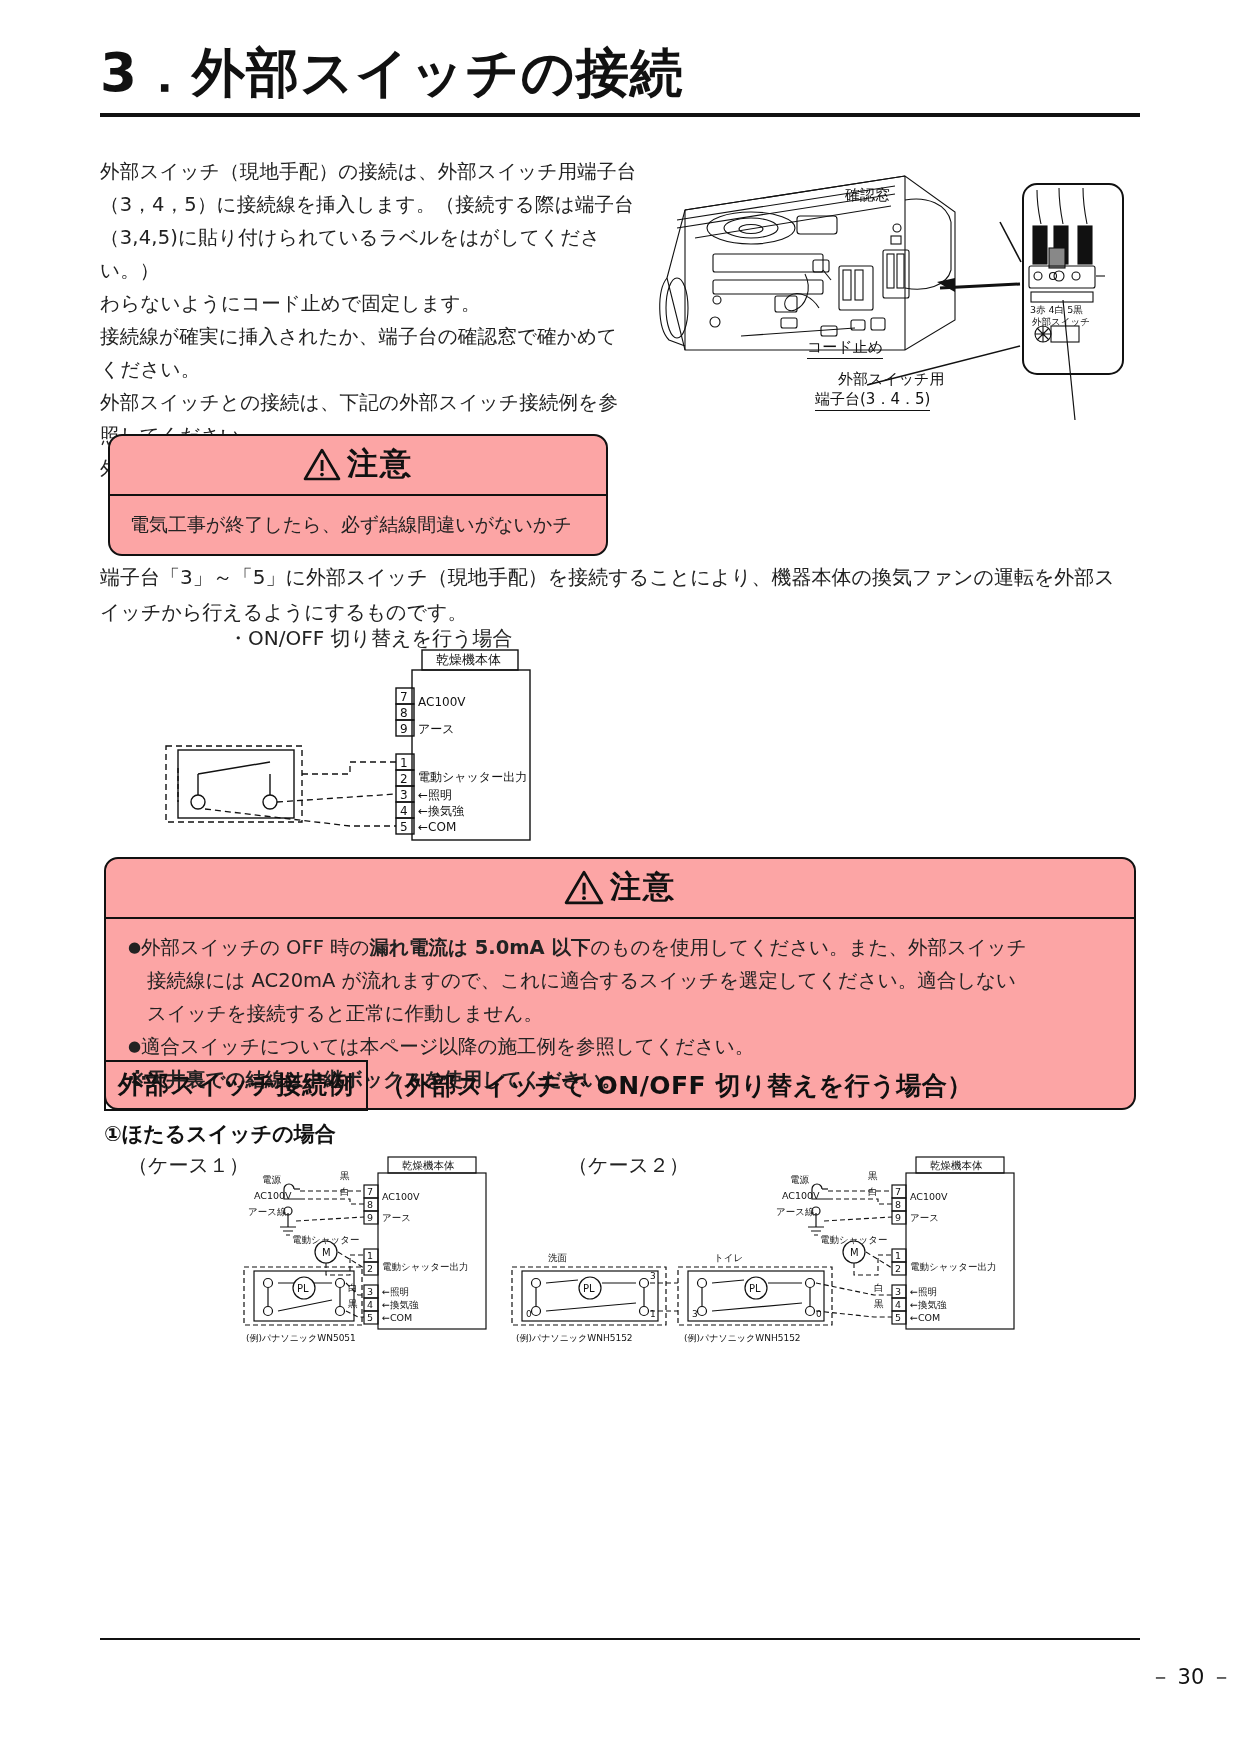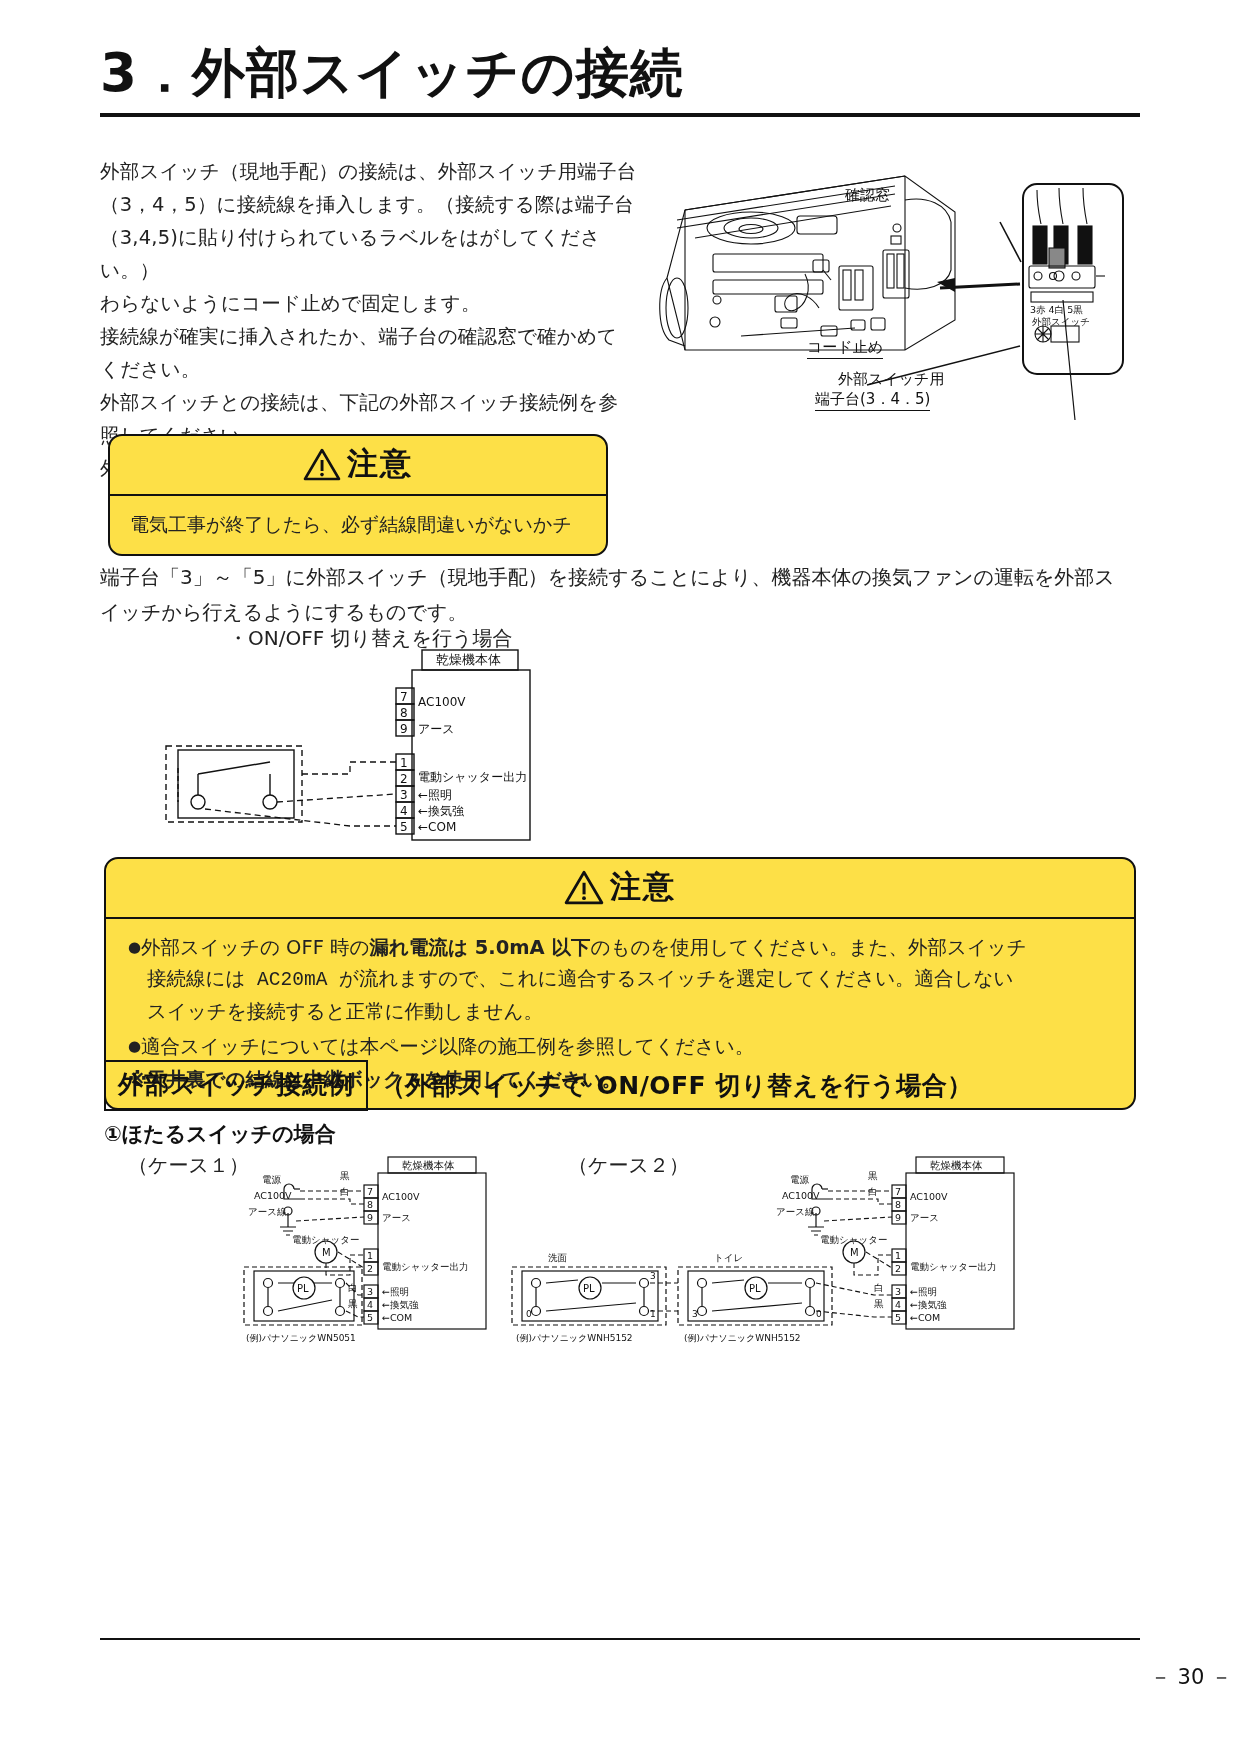--- a/index.html
+++ b/index.html
@@ -33,38 +33,38 @@
   
   .figure-unit { position:absolute; left:655px; top:150px; width:485px; height:275px; }
   .fig-label {
     position:absolute; font-size:15px; color:#111; white-space:nowrap;
   }
   .fig-label.underline { border-bottom:1.6px solid #111; padding-bottom:1px; }
 
   
   .caution {
     position:absolute; border:2.5px solid #111; border-radius:14px;
-    background:#fde047;
+    background:#fca5a5;
   }
   .caution-head {
     display:flex; align-items:center; justify-content:center;
     gap:6px; padding:7px 0 9px;
     border-bottom:2.5px solid #111;
   }
   .caution-head .warn-tri { display:block; }
   .caution-head .ctext {
     font-size:31px; font-weight:bold; letter-spacing:2px; color:#111;
   }
   .caution-body { padding:13px 20px 14px; font-size:19px; line-height:31px; color:#222; }
 
   .caution1 { left:108px; top:434px; width:500px; }
   .caution2 { left:104px; top:857px; width:1032px; }
   .caution2 .caution-body { font-size:19.5px; line-height:33px; padding:12px 22px 12px; }
   .c2-line { display:block; text-indent:0; }
-  .c2-line.ind { padding-left:19px;font-family:Liberation Mono, monospace; }
+  .c2-line.ind { padding-left:19px; }
   .bullet { font-size:15px; vertical-align:2px; }
   .bold { font-weight:bold; }
 
   
   .mid-para {
     position:absolute; left:100px; top:560px; width:1040px;
     font-size:20px; line-height:35px; color:#222;
   }
   .subcase {
     position:absolute; left:228px; top:625px;

